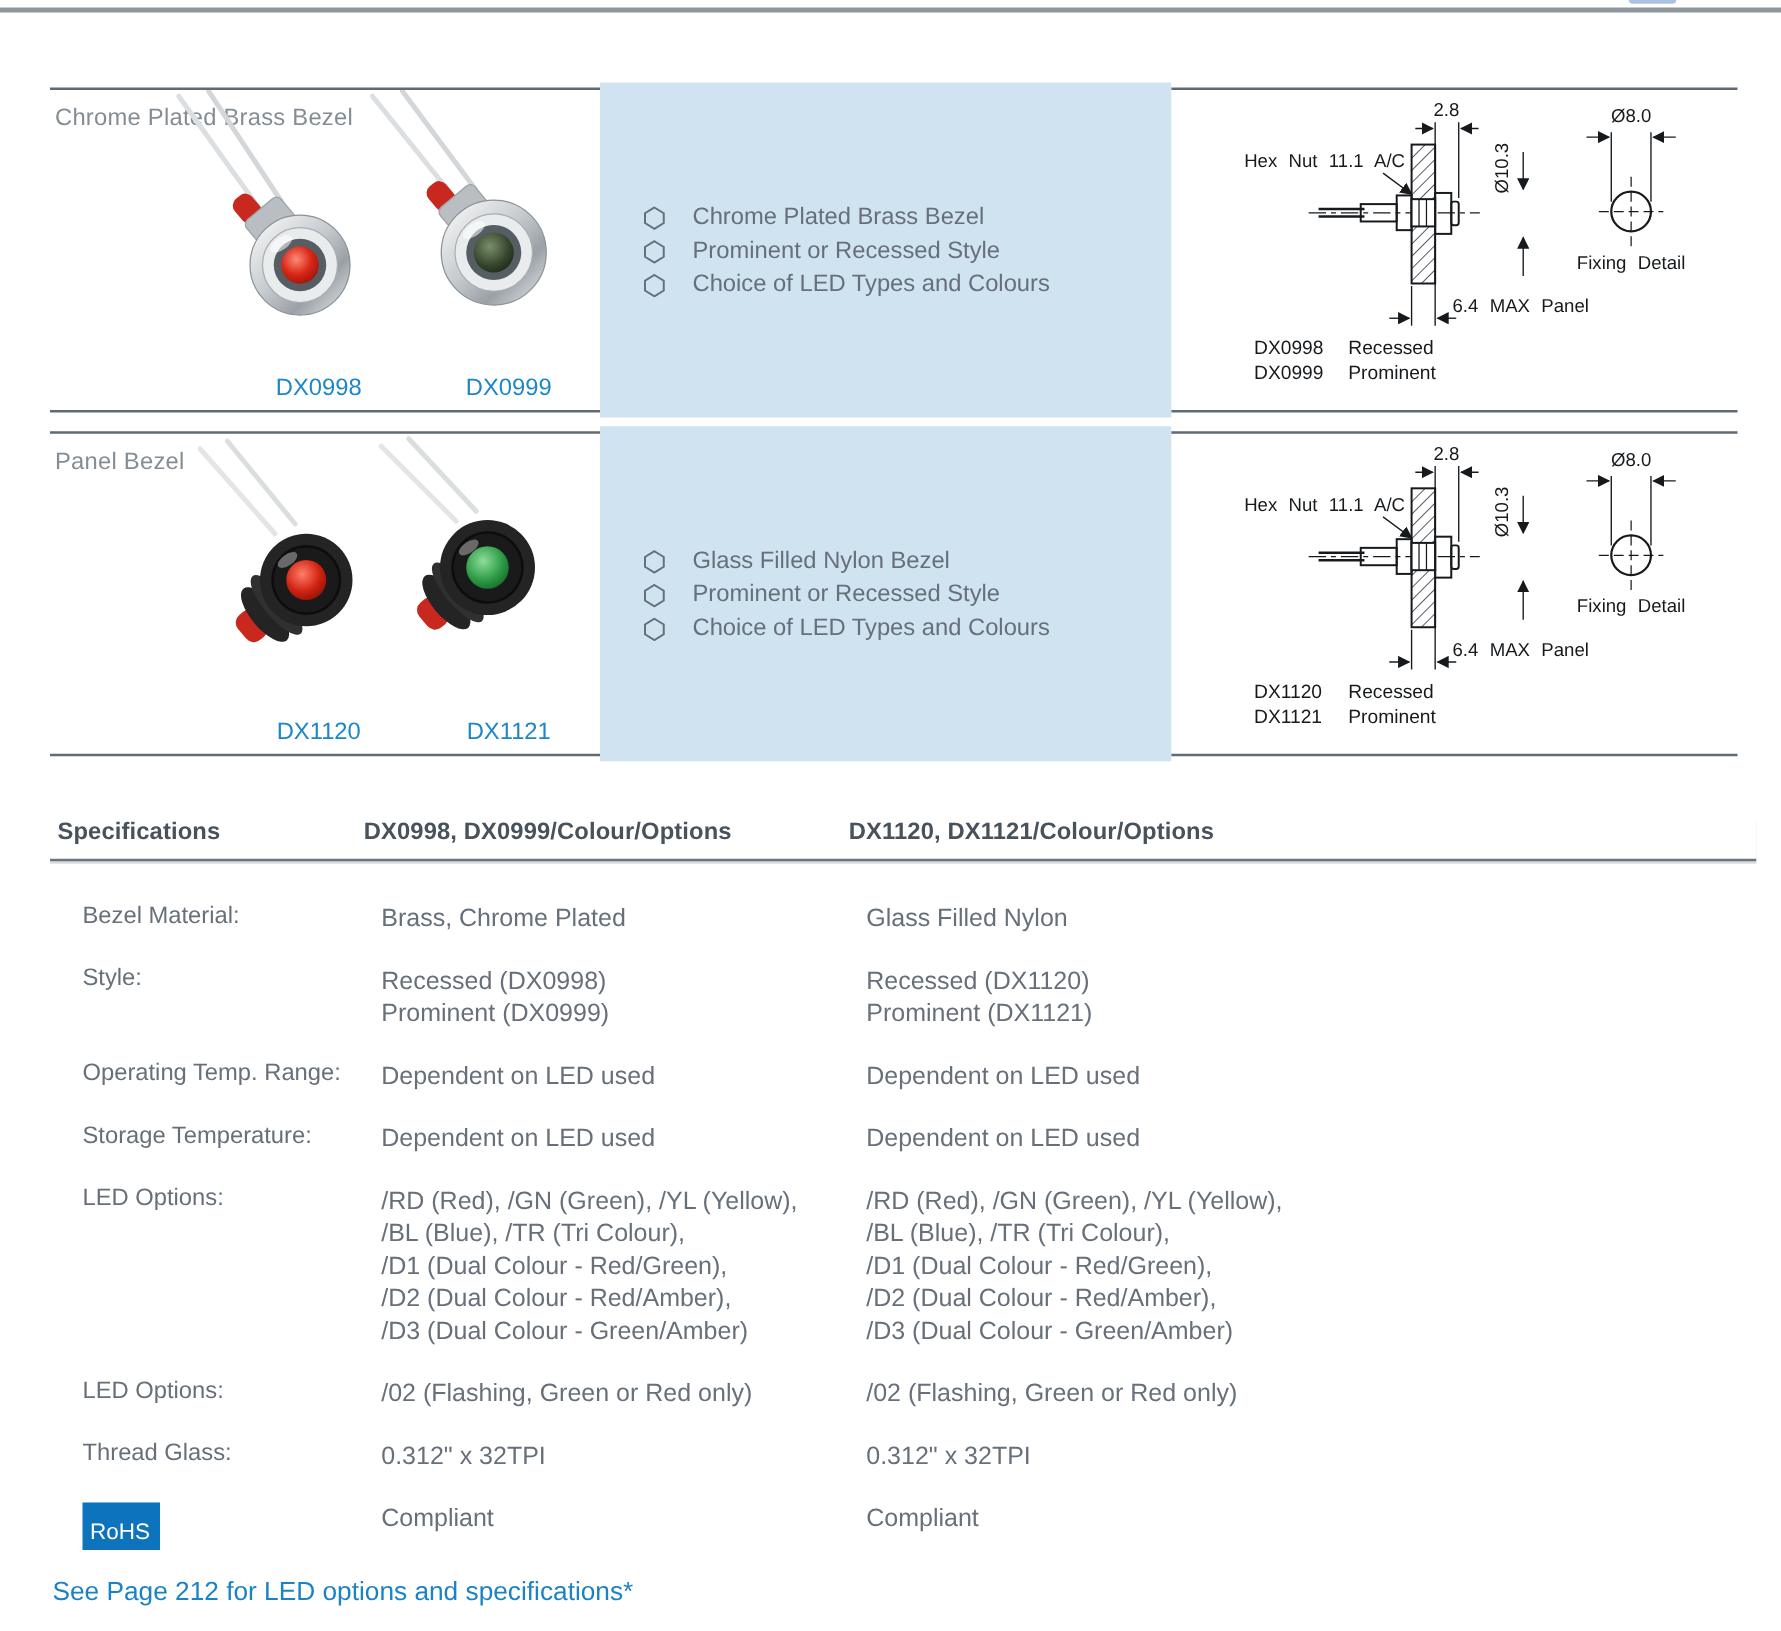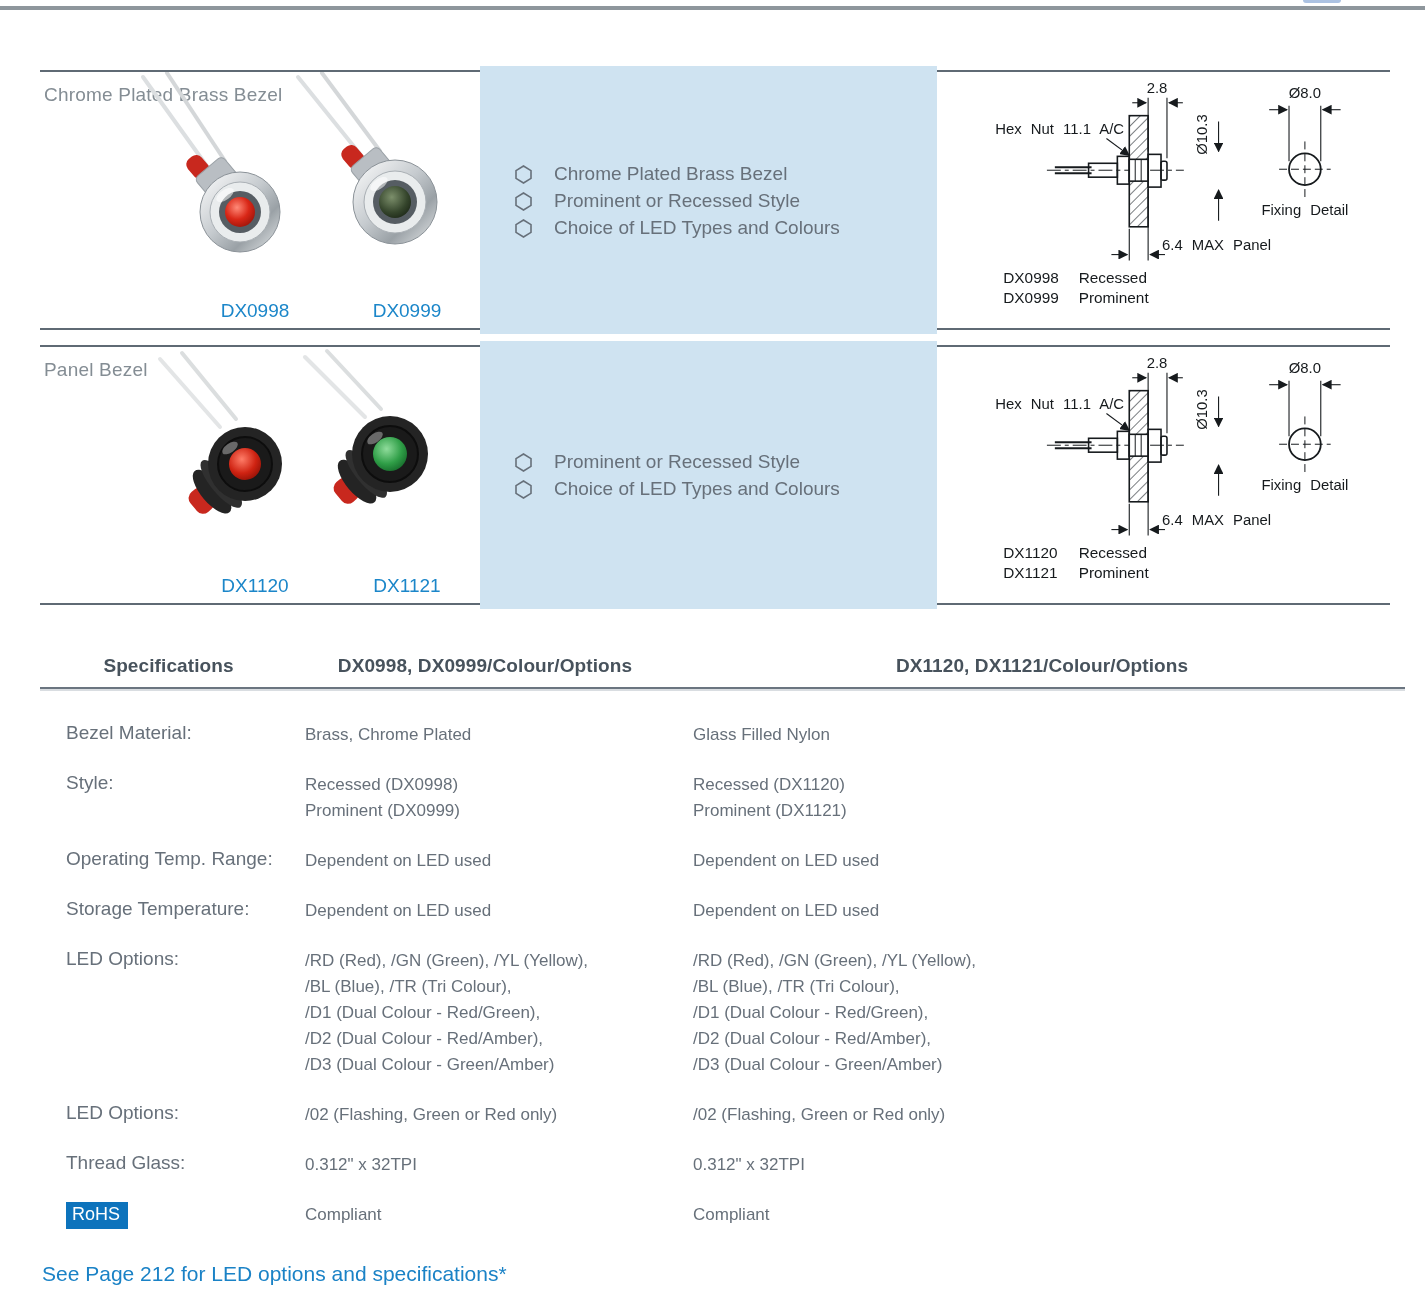--- a/index.html
+++ b/index.html
@@ -45,29 +45,29 @@
 
   .drawing-svg{position:absolute;left:0;top:0;}
   .draw-txt{font-family:"Liberation Sans","DejaVu Sans",sans-serif;font-size:15px;fill:#161a1d;word-spacing:5px;}
   .draw-txt-sm{font-size:15.5px;}
 
   
   .spec-table{position:absolute;left:40px;top:655px;width:1365px;}
   .spec-head{
     display:grid;grid-template-columns:245px 388px 1fr;padding:0 0 10px 6px;
     border-bottom:2px solid #6b7580;box-shadow:0 2px 0 0 #d9dde1;
-    font-size:19px;font-weight:bold;color:#47525c;letter-spacing:.1px;text-align:center;
+    font-size:19px;font-weight:bold;color:#47525c;letter-spacing:.1px;
   }
   .spec-body{padding:33px 0 0 6px;margin-left:20px;}
   .spec-row{display:grid;grid-template-columns:239px 388px 1fr;margin-bottom:24px;}
   .spec-label{font-size:19px;color:#67707a;}
-  .spec-cell{font-size:17px;color:#67707a;white-space:pre-line;line-height:26px;}
+  .spec-cell{font-size:20px;color:#67707a;white-space:pre-line;line-height:26px;}
   .rohs-badge{
     display:inline-block;background:#0d73bc;color:#ffffff;font-size:18px;
-    padding:2px 8px 4px 6px;line-height:21px;
+    padding:13px 8px 4px 6px;line-height:21px;
   }
   .footer-link{
     position:absolute;left:42px;top:1262px;font-size:21px;color:#1a82c6;
   }
 </style>
 </head>
 <body>
 
 <div class="top-bar"></div>
 <div class="logo-artifact"></div>
@@ -252,20 +252,26 @@
     </svg>
     <div class="product-label plabel-1">DX1120</div>
     <div class="product-label plabel-2">DX1121</div>
   </div>
 
   <div class="col-features">
     <div class="feature-row">
       <svg class="feature-bullet" width="17" height="19" viewBox="0 0 17 19">
           <polygon points="8.5,1 16,5.6 16,13.4 8.5,18 1,13.4 1,5.6" fill="none" stroke="#67707a" stroke-width="1.6"></polygon>
         </svg>
+      <div class="feature-text">Glass Filled Nylon Bezel</div>
+    </div>
+    <div class="feature-row">
+      <svg class="feature-bullet" width="17" height="19" viewBox="0 0 17 19">
+          <polygon points="8.5,1 16,5.6 16,13.4 8.5,18 1,13.4 1,5.6" fill="none" stroke="#67707a" stroke-width="1.6"></polygon>
+        </svg>
       <div class="feature-text">Prominent or Recessed Style</div>
     </div>
     <div class="feature-row">
       <svg class="feature-bullet" width="17" height="19" viewBox="0 0 17 19">
           <polygon points="8.5,1 16,5.6 16,13.4 8.5,18 1,13.4 1,5.6" fill="none" stroke="#67707a" stroke-width="1.6"></polygon>
         </svg>
       <div class="feature-text">Choice of LED Types and Colours</div>
     </div>
   </div>
 

